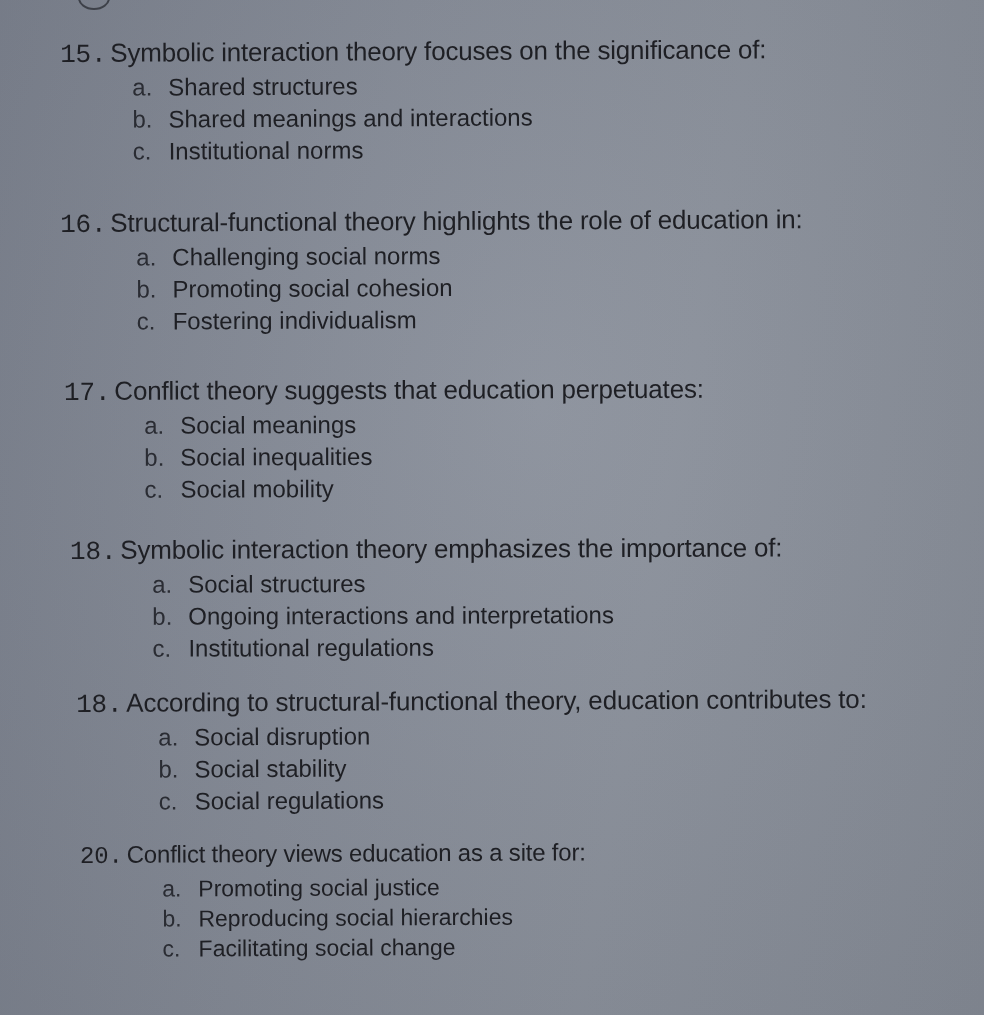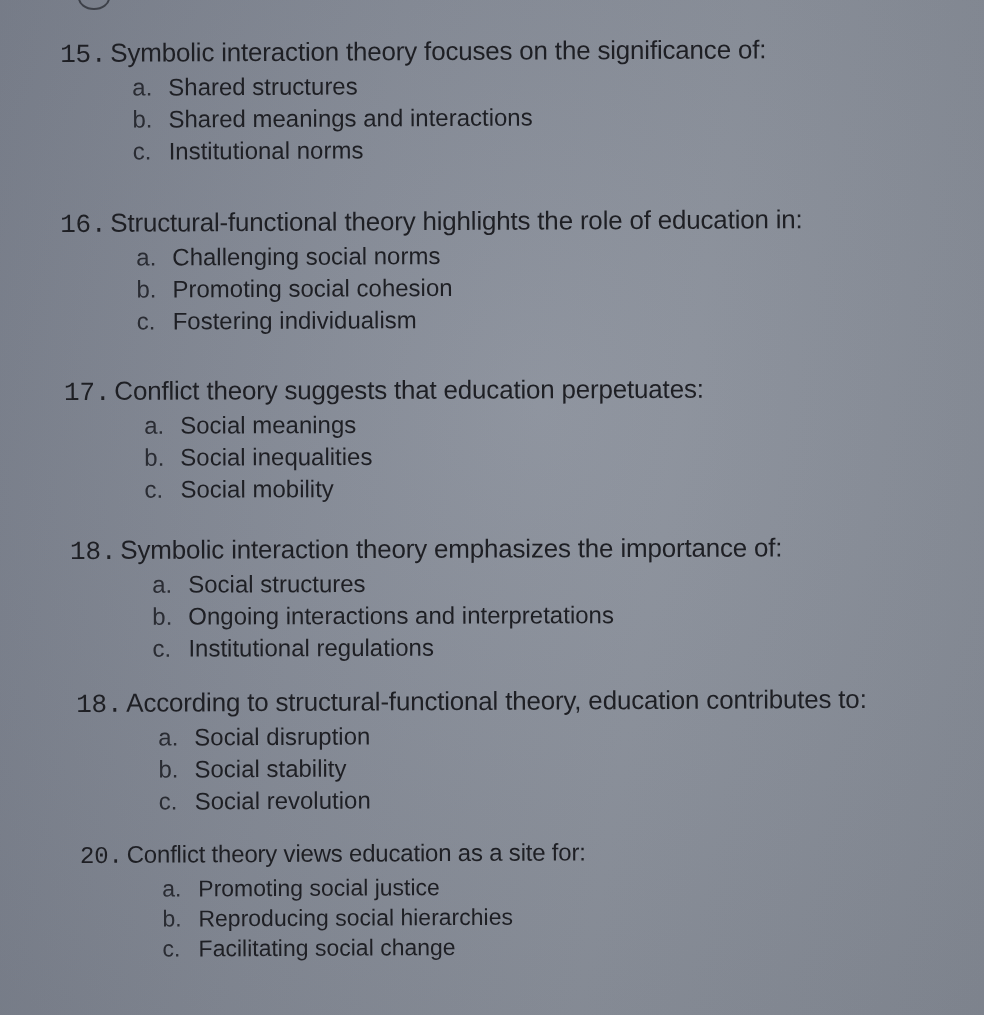--- a/index.html
+++ b/index.html
@@ -103,21 +103,21 @@
   </div>
 </div>
 
 <div class="question" style="left:76px; top:688px; transform: rotate(-0.3deg);">
   <div class="q-stem">
     <span class="q-num">18.</span><span>According to structural-functional theory, education contributes to:</span>
   </div>
   <div class="options" style="margin-left:82px;">
     <div class="option"><span class="opt-letter">a.</span><span>Social disruption</span></div>
     <div class="option"><span class="opt-letter">b.</span><span>Social stability</span></div>
-    <div class="option"><span class="opt-letter">c.</span><span>Social revolution</span></div>
+    <div class="option"><span class="opt-letter">c.</span><span>Social regulations</span></div>
   </div>
 </div>
 
 <div class="question" style="left:80px; top:840px; transform: rotate(-0.3deg);">
   <div class="q-stem" style="font-size:24px;">
     <span class="q-num">20.</span><span>Conflict theory views education as a site for:</span>
   </div>
   <div class="options" style="margin-left:82px;">
     <div class="option" style="font-size:23px; line-height:30px;"><span class="opt-letter">a.</span><span>Promoting social justice</span></div>
     <div class="option" style="font-size:23px; line-height:30px;"><span class="opt-letter">b.</span><span>Reproducing social hierarchies</span></div>

